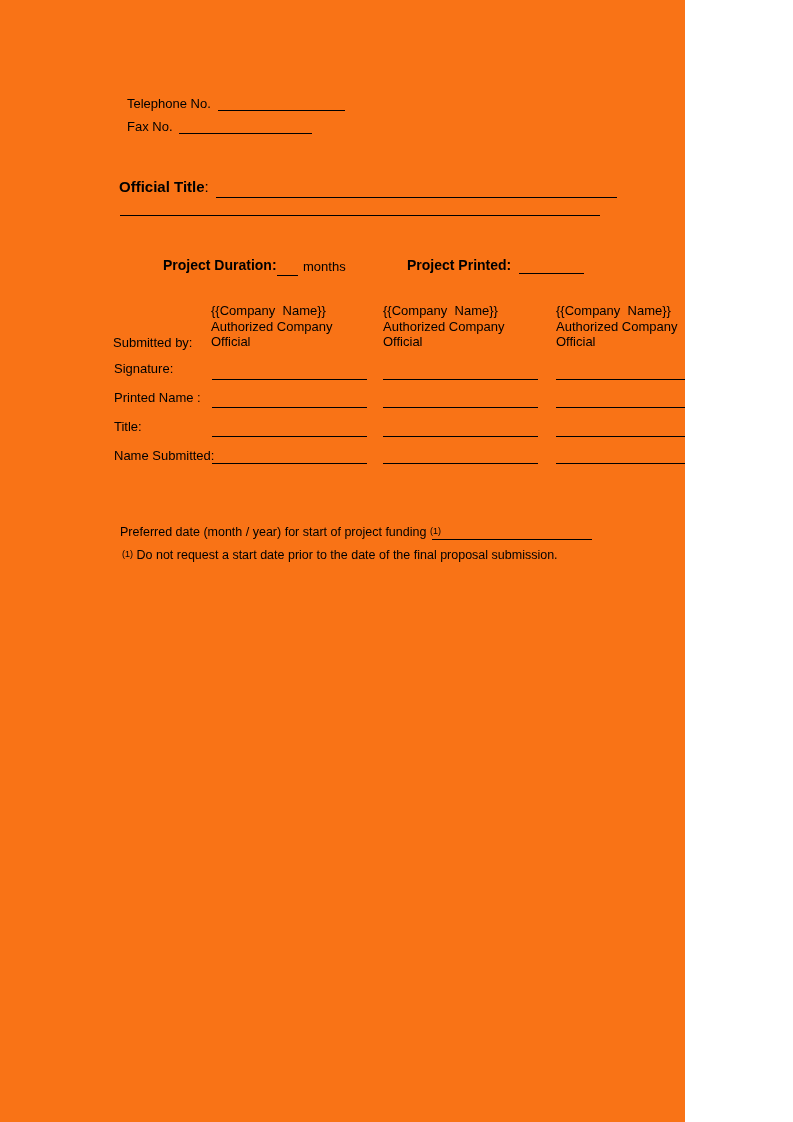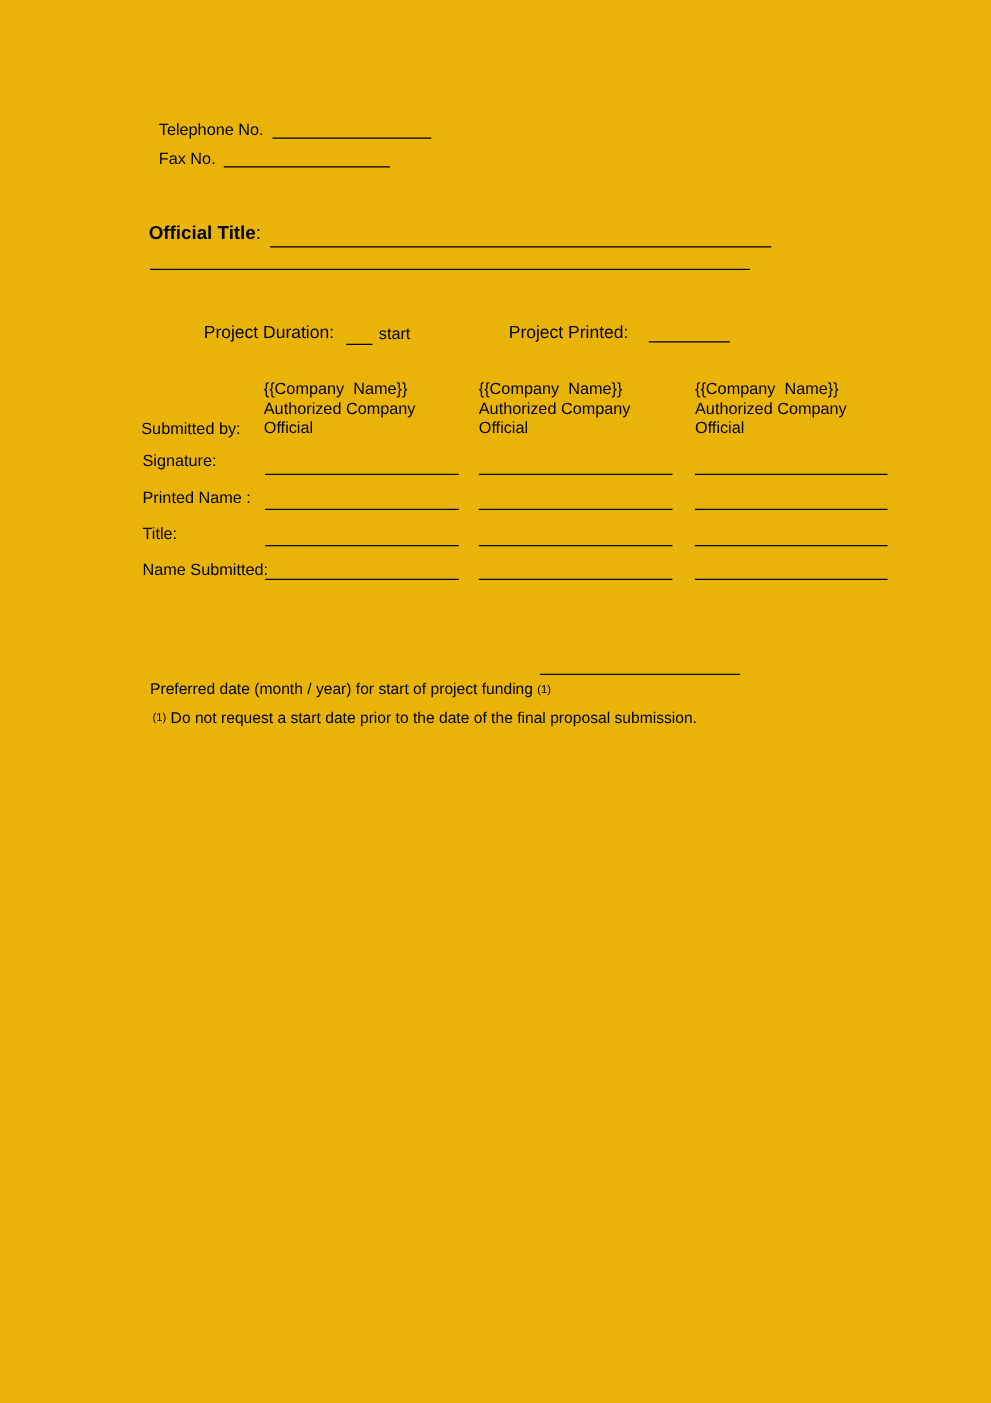--- a/index.html
+++ b/index.html
@@ -1,43 +1,43 @@
 <!DOCTYPE html>
 <html><head>
 <meta charset="utf-8">
 <style>
   html, body { margin: 0; padding: 0; background: #ffffff; }
   .page {
     position: relative;
-    width: 793px;
+    width: 685px;
     height: 1122px;
-    background: #eab308;
+    background: #f97316;
     color: #000000;
     font-family: "Liberation Sans", "DejaVu Sans", sans-serif;
     overflow: hidden;
   }
   .t {
     position: absolute;
     font-size: 13px;
     line-height: 15px;
     white-space: nowrap;
   }
-  .bold { font-weight: normal; }
+  .bold { font-weight: bold; }
   .blank {
     position: absolute;
     height: 14px;
     border-bottom: 1.5px solid #000000;
   }
   .hdr {
     position: absolute;
     font-size: 13px;
     line-height: 15.5px;
     white-space: pre-wrap;
   }
-  .sm-text { font-size: 12.5px; margin-top: 20px; }
+  .sm-text { font-size: 12.5px; }
   .fn-marker {
     font-size: 9px;
     vertical-align: 1.5px;
     letter-spacing: 0;
   }
 </style>
 </head>
 <body>
 
 <div class="page">
@@ -47,21 +47,21 @@
 
   <span class="t" style="left:127px; top:119px">Fax No.</span>
   <div class="blank" style="left:179px; top:119px; width:133px"></div>
 
   <span class="t" style="left:119px; top:179px; font-size:15px"><b>Official Title</b><span>:</span></span>
   <div class="blank" style="left:216px; top:183px; width:401px"></div>
   <div class="blank" style="left:120px; top:201px; width:480px"></div>
 
   <span class="t bold" style="left:163px; top:258px; font-size:14px">Project Duration:</span>
   <div class="blank" style="left:277px; top:261px; width:21px"></div>
-  <span class="t" style="left:303px; top:259px">start</span>
+  <span class="t" style="left:303px; top:259px">months</span>
 
   <span class="t bold" style="left:407px; top:258px; font-size:14px">Project Printed:</span>
   <div class="blank" style="left:519px; top:259px; width:65px"></div>
 
   <span class="t" style="left:113px; top:335px">Submitted by:</span>
 
   <div class="hdr" style="left:211px; top:303px">{{Company  Name}}
 Authorized Company
 Official</div>
   <div class="hdr" style="left:383px; top:303px">{{Company  Name}}

